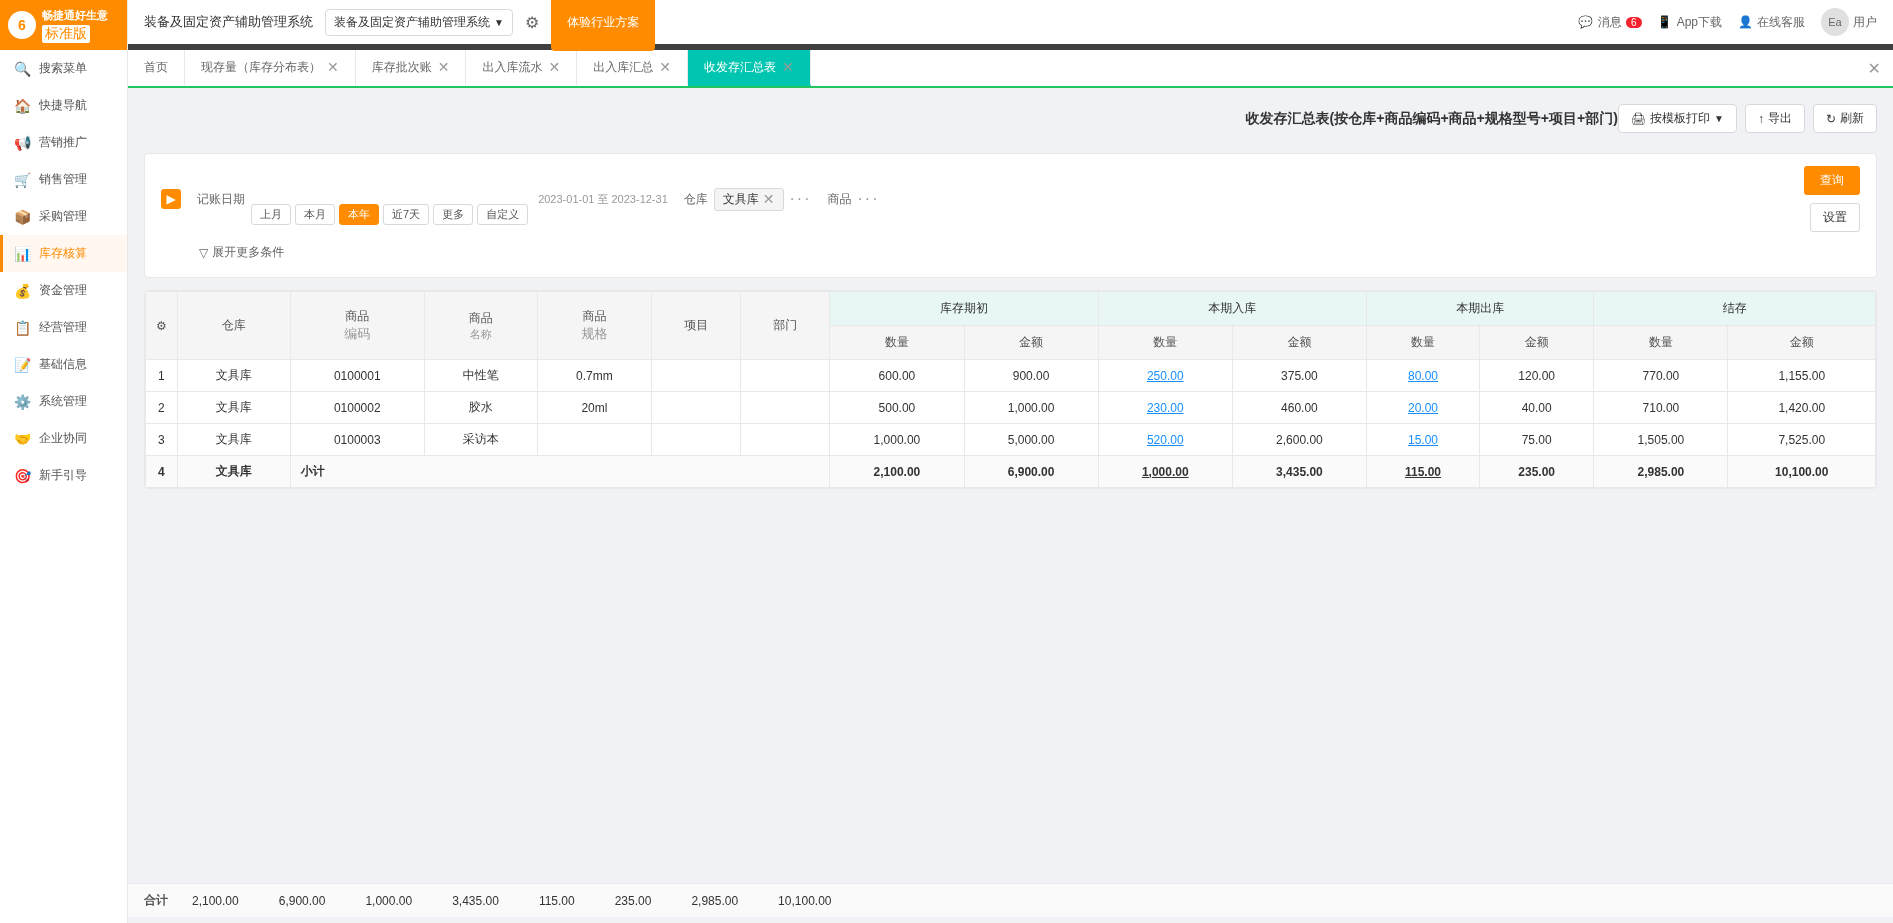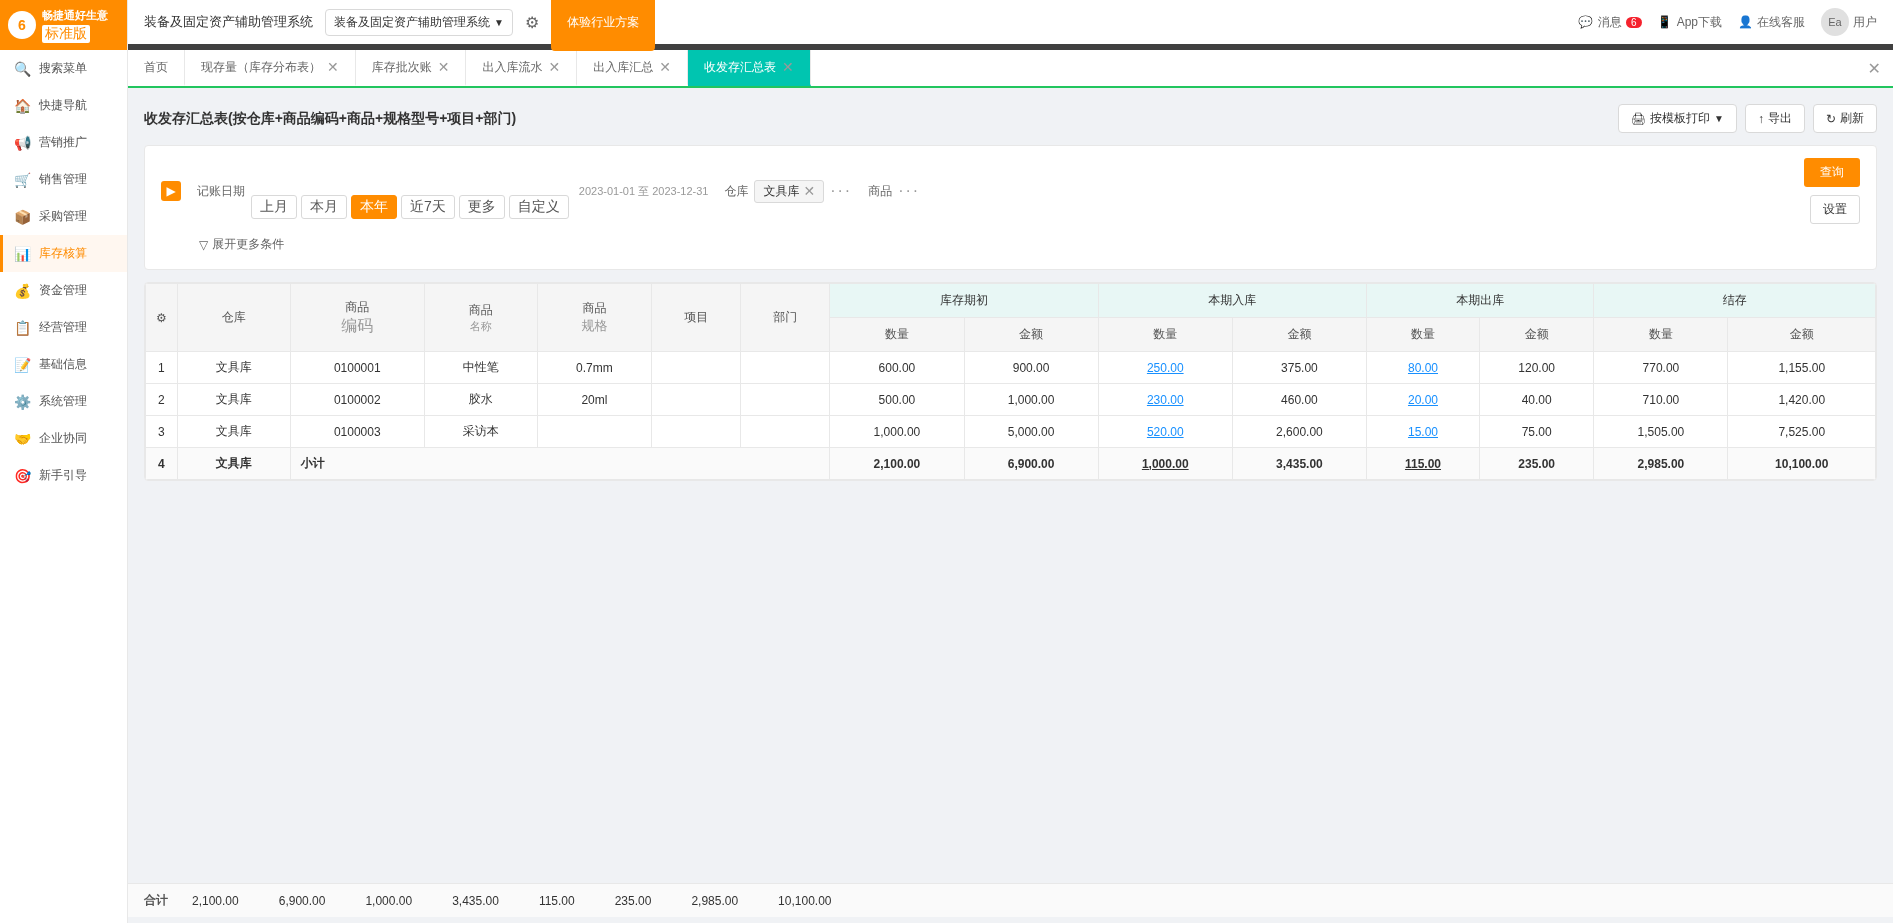--- a/index.html
+++ b/index.html
@@ -28,32 +28,32 @@
     .tabbar { position: fixed; left: 128px; top: 50px; right: 0; height: 38px; background: #fff; border-bottom: 2px solid #22c55e; display: flex; align-items: stretch; z-index: 98; overflow: hidden; }
     .tab-item { display: flex; align-items: center; gap: 6px; padding: 0 16px; font-size: 12px; color: #666; cursor: pointer; border-right: 1px solid #e8e8e8; white-space: nowrap; border-bottom: 2px solid transparent; }
     .tab-item.active { color: #fff; background: #00c5b0; border-bottom-color: #00c5b0; }
     .tab-close { font-size: 14px; color: #999; line-height: 1; }
     .tabbar-close-all { margin-left: auto; display: flex; align-items: center; padding: 0 12px; color: #999; cursor: pointer; font-size: 16px; }
 
     
     .main { margin-left: 128px; margin-top: 88px; padding: 16px; }
 
     
-    .page-header { display: flex; align-items: center; justify-content: space-between; margin-bottom: 12px; }
+    .page-header { display: flex; align-items: center; justify-content: flex-end; margin-bottom: 20px; }
     .page-title { font-size: 14px; font-weight: bold; color: #333; }
     .page-actions { display: flex; align-items: center; gap: 8px; }
     .btn-action { display: flex; align-items: center; gap: 4px; padding: 5px 12px; border: 1px solid #d9d9d9; border-radius: 4px; background: #fff; color: #333; font-size: 12px; cursor: pointer; }
 
     
     .filter-bar { background: #fff; border: 1px solid #e8e8e8; border-radius: 4px; padding: 12px 16px; margin-bottom: 12px; }
     .filter-row { display: flex; align-items: center; gap: 16px; flex-wrap: wrap; }
     .filter-item { display: flex; align-items: center; gap: 6px; }
     .filter-label { color: #666; font-size: 12px; white-space: nowrap; }
     .filter-date-btns { display: flex; align-items: center; gap: 4px; }
-    .date-btn { padding: 2px 8px; border: 1px solid #d9d9d9; border-radius: 3px; font-size: 14px; cursor: pointer; background: #fff; color: #555; margin-top: 31px; }
+    .date-btn { padding: 2px 8px; border: 1px solid #d9d9d9; border-radius: 3px; font-size: 11px; cursor: pointer; background: #fff; color: #555; margin-top: 31px; }
     .date-btn.active { background: #ff8c00; color: #fff; border-color: #ff8c00; }
     .date-range { font-size: 11px; color: #999; margin-left: 4px; }
     .filter-tag { display: flex; align-items: center; gap: 4px; background: #f5f5f5; border: 1px solid #d9d9d9; border-radius: 3px; padding: 2px 8px; font-size: 12px; }
     .filter-tag-close { color: #999; cursor: pointer; font-size: 14px; line-height: 1; }
     .filter-dots { color: #999; font-size: 16px; cursor: pointer; letter-spacing: 2px; }
     .expand-btn { display: flex; align-items: center; gap: 4px; color: #666; font-size: 12px; cursor: pointer; border: none; background: none; padding: 4px 8px; }
 
     
     .arrow-toggle { width: 20px; height: 20px; background: #ff8c00; border-radius: 3px; display: flex; align-items: center; justify-content: center; cursor: pointer; color: #fff; font-size: 12px; }
 
@@ -263,21 +263,21 @@
   </div>
 
   <div class="table-container">
     <table class="data-table">
       <thead>
         <tr>
           <th rowspan="2" class="settings-col">
             <span style="cursor:pointer;">⚙</span>
           </th>
           <th rowspan="2">仓库</th>
-          <th rowspan="2">商品<br><span style="color:#999;font-size:16px;">编码</span></th>
+          <th rowspan="2">商品<br><span style="color:#999;font-size:13px;">编码</span></th>
           <th rowspan="2">商品<br><span style="color:#999;font-size:11px;">名称</span></th>
           <th rowspan="2">商品<br><span style="color:#999;font-size:13px;">规格</span></th>
           <th rowspan="2">项目</th>
           <th rowspan="2">部门</th>
           <th colspan="2" class="group-header">库存期初</th>
           <th colspan="2" class="group-header">本期入库</th>
           <th colspan="2" class="group-header">本期出库</th>
           <th colspan="2" class="group-header">结存</th>
         </tr>
         <tr>

